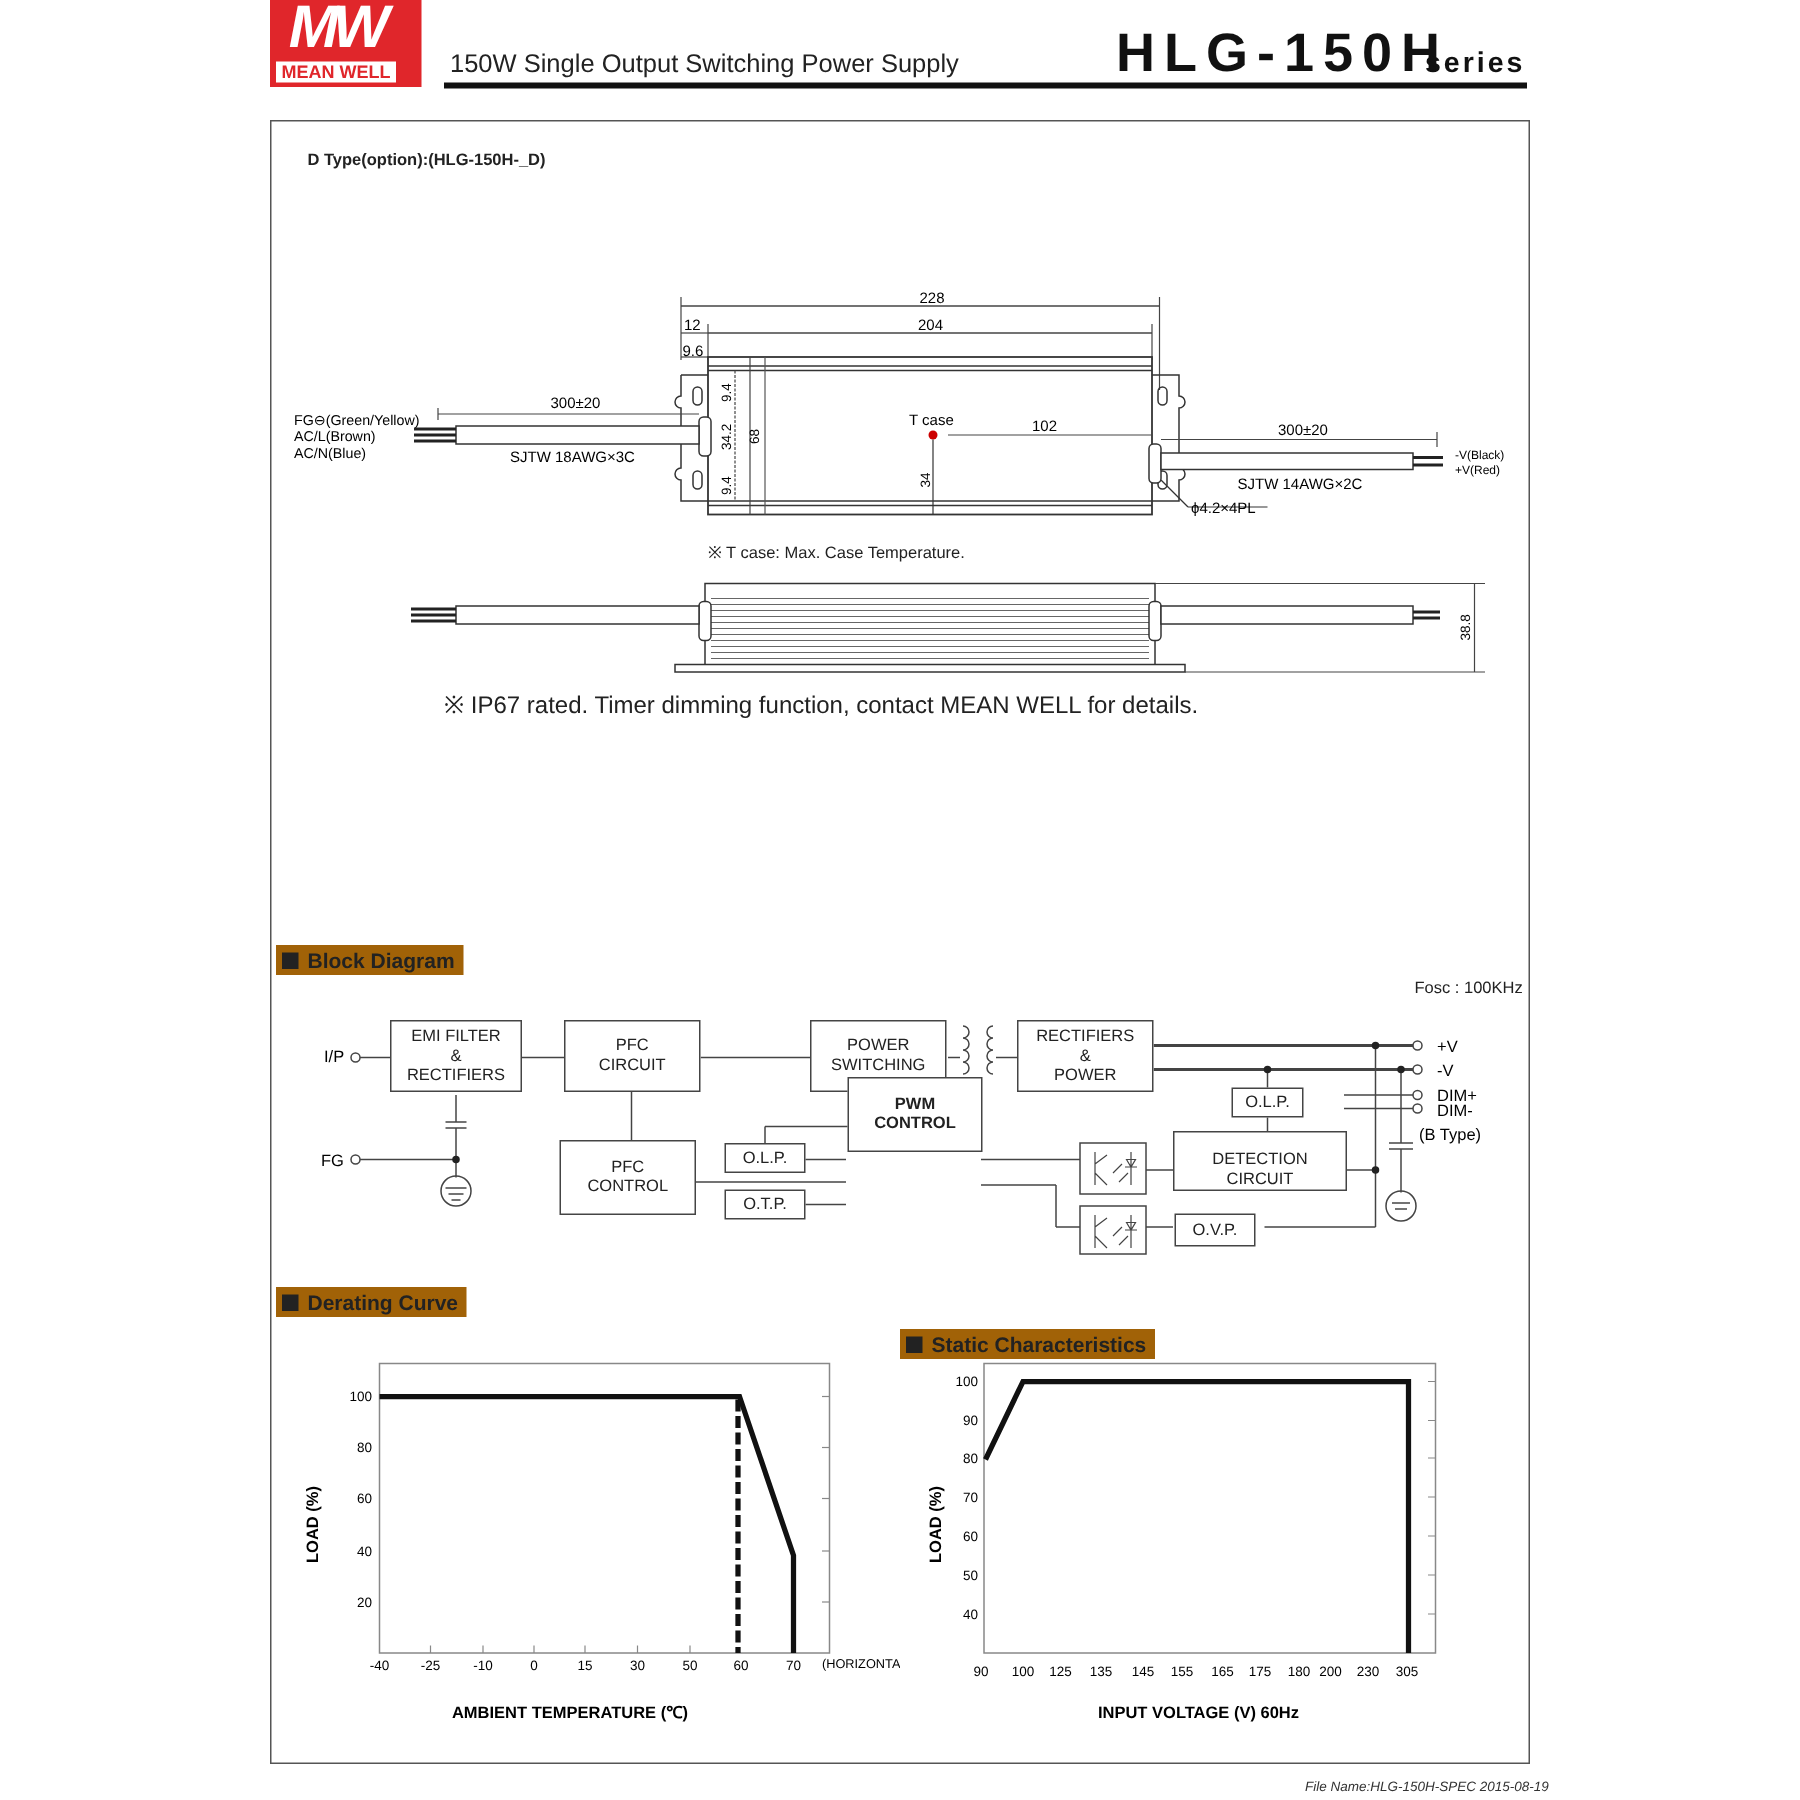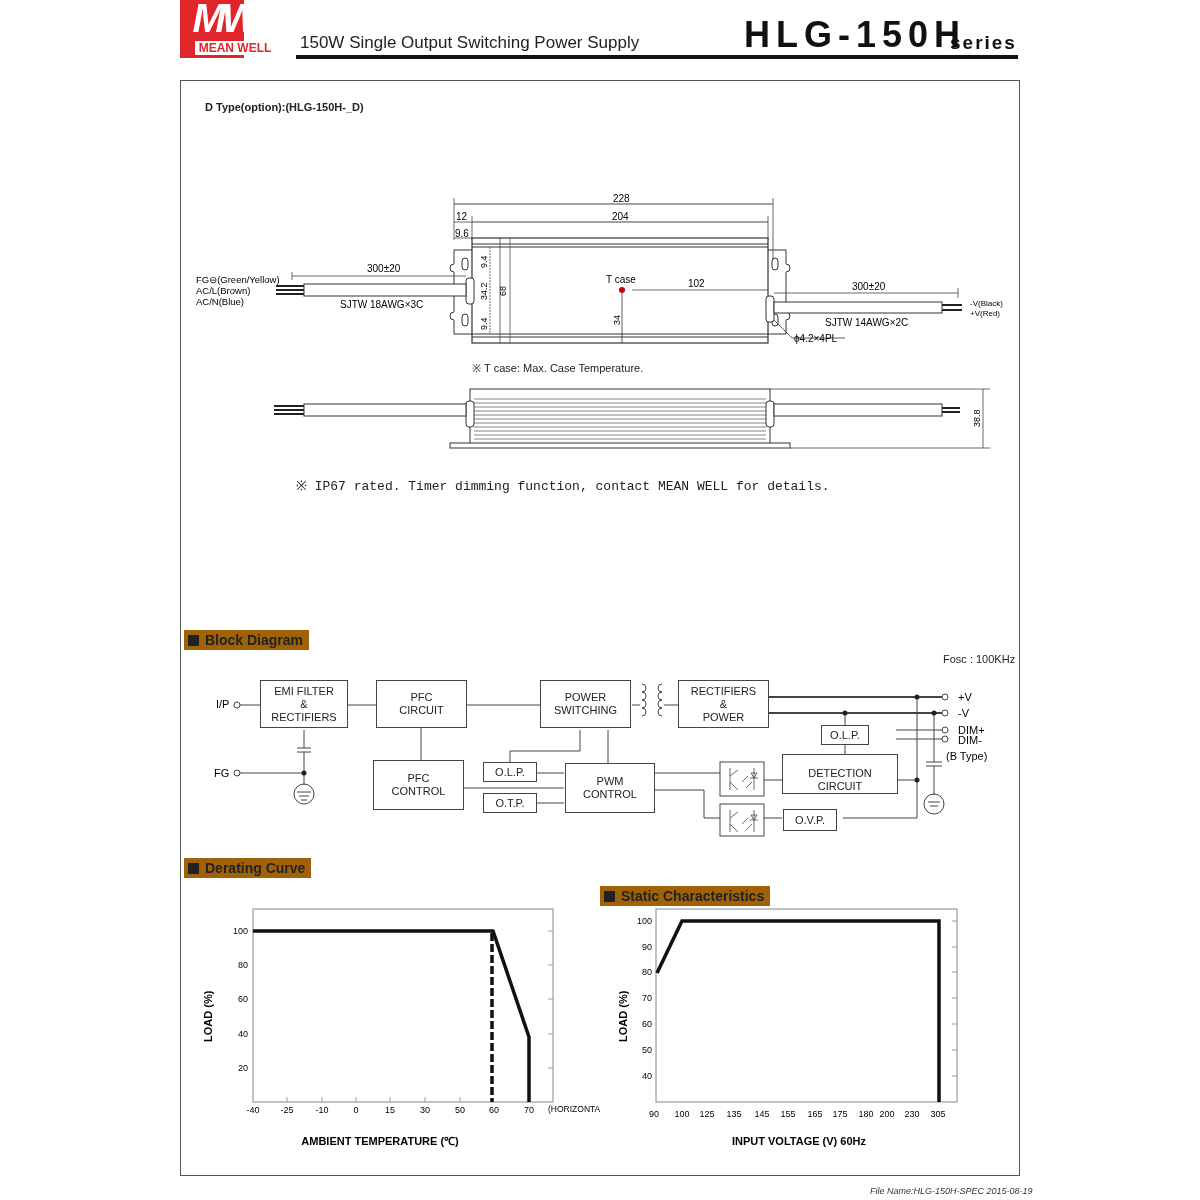--- a/index.html
+++ b/index.html
@@ -1,20 +1,20 @@
 <!DOCTYPE html>
 <html><head>
 <meta charset="utf-8">
 <style>
   html,body{margin:0;padding:0;background:#fff;}
   body{width:1200px;height:1200px;position:relative;overflow:hidden;font-family:"Liberation Sans",sans-serif;color:#222;}
   .abs{position:absolute;}
-  .logo{left:180px;top:0;width:64px;height:58px;background:#e0262b;}
+  .logo{left:180px;top:0;width:64px;height:58px;background:#e0262b;padding-left:37px;}
   .logo .mw{position:absolute;left:0;top:-4px;width:88px;text-align:center;color:#fff;font:italic bold 40px "Liberation Sans",sans-serif;letter-spacing:-4px;}
-  .logo .mwtext{position:absolute;left:4px;top:41px;width:80px;height:14px;background:#fff;color:#e0262b;font:bold 12px "Liberation Sans",sans-serif;text-align:center;line-height:14px;margin-left:11px;}
+  .logo .mwtext{position:absolute;left:4px;top:41px;width:80px;height:14px;background:#fff;color:#e0262b;font:bold 12px "Liberation Sans",sans-serif;text-align:center;line-height:14px;}
   .subtitle{left:300px;top:33px;font-size:17px;color:#222;}
   .topline{left:296px;top:55px;width:722px;height:4px;background:#111;}
   .model{left:744px;top:14px;font:bold 36px "Liberation Sans",sans-serif;letter-spacing:6px;color:#111;}
   .series{left:950px;top:32px;font:bold 19px "Liberation Sans",sans-serif;letter-spacing:2px;color:#111;}
   .frame{left:180px;top:80px;width:838px;height:1094px;border:1px solid #555;}
   .sec-head{background:#a16207;font:bold 14px "Liberation Sans",sans-serif;padding:1px 6px 1px 4px;height:18px;line-height:18px;}
   .sec-head .sq{display:inline-block;width:11px;height:11px;background:#222;margin-right:6px;vertical-align:-1px;}
   .small{font-size:10px;color:#222;}
   .lbl{font-size:11px;padding-left:45px;}
   .bold12{font:bold 11px "Liberation Sans",sans-serif;}
@@ -139,21 +139,21 @@
   <line x1="4" y1="25" x2="34" y2="25" stroke="#222" stroke-width="2"></line>
   <line x1="4" y1="29" x2="34" y2="29" stroke="#222" stroke-width="2"></line>
   <line x1="672" y1="23" x2="690" y2="23" stroke="#222" stroke-width="2"></line>
   <line x1="672" y1="27" x2="690" y2="27" stroke="#222" stroke-width="2"></line>
   <line x1="500" y1="4" x2="720" y2="4" stroke="#444" stroke-width="0.8"></line>
   <line x1="520" y1="63" x2="720" y2="63" stroke="#444" stroke-width="0.8"></line>
   <line x1="713" y1="4" x2="713" y2="63" stroke="#444" stroke-width="0.8"></line>
   <text transform="translate(710,42) rotate(-90)" font-size="9">38.8</text>
 </svg>
 
-<div class="abs small" style="left:296px;top:476px;font-size:13px;font-family:Liberation Mono, monospace;">※ IP67 rated. Timer dimming function, contact MEAN WELL for details.</div>
+<div class="abs small" style="left:296px;top:458px;font-size:16px;">※ IP67 rated. Timer dimming function, contact MEAN WELL for details.</div>
 
 <div class="abs sec-head" style="left:184px;top:630px;">
   <span class="sq"></span><span>Block Diagram</span>
 </div>
 <div class="abs lbl" style="left:898px;top:653px;">Fosc : 100KHz</div>
 
 <svg class="abs" style="left:180px;top:670px;" width="840" height="170">
   <g stroke="#444" stroke-width="1" fill="none">
     <circle cx="57" cy="35" r="3"></circle>
       <line x1="60" y1="35" x2="80" y2="35"></line>
@@ -263,21 +263,21 @@
   </div>
 <div class="box" style="left:678px;top:680px;width:89px;height:46px;">
     <div>
       <div>RECTIFIERS</div>
       <div>&amp;</div>
       <div>POWER</div>
     </div>
   </div>
 <div class="box" style="left:483px;top:762px;width:52px;height:18px;">O.L.P.</div>
 <div class="box" style="left:483px;top:793px;width:52px;height:18px;">O.T.P.</div>
-<div class="box" style="left:565px;top:763px;width:88px;height:48px;">
+<div class="box" style="left:565px;top:718px;width:88px;height:48px;font-weight:bold;">
     <div>
       <div>PWM</div>
       <div>CONTROL</div>
     </div>
   </div>
 <div class="box" style="left:821px;top:725px;width:46px;height:18px;">O.L.P.</div>
 <div class="box" style="left:782px;top:754px;width:114px;height:38px;align-items:flex-end;">
     <div>
       <div>DETECTION</div>
       <div>CIRCUIT</div>

